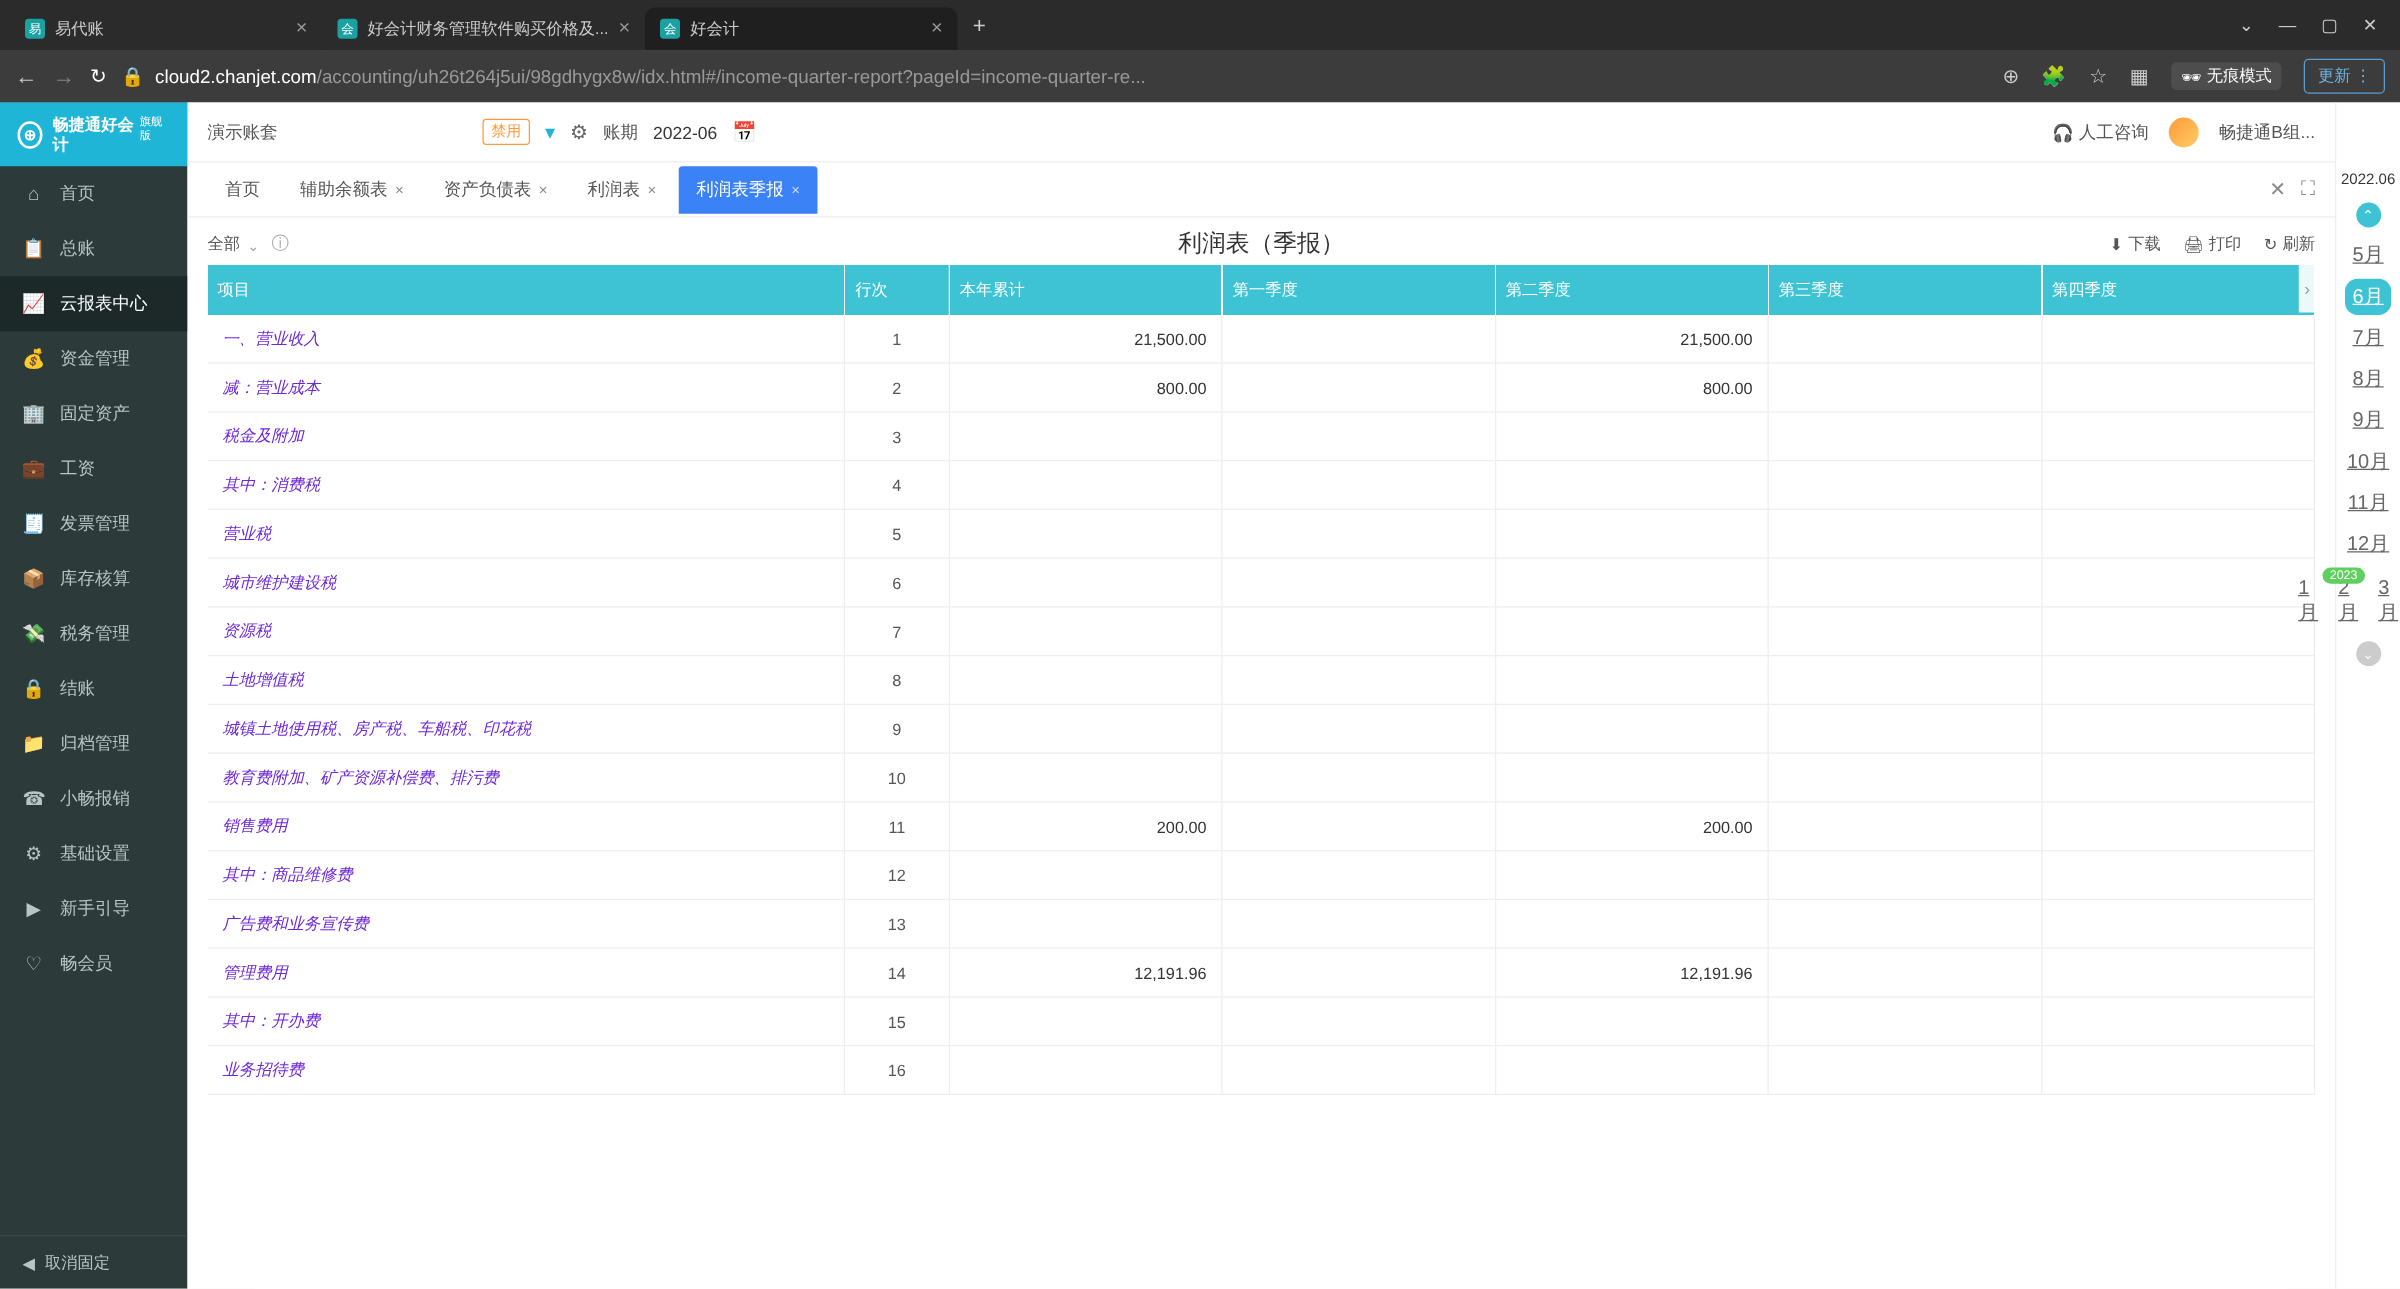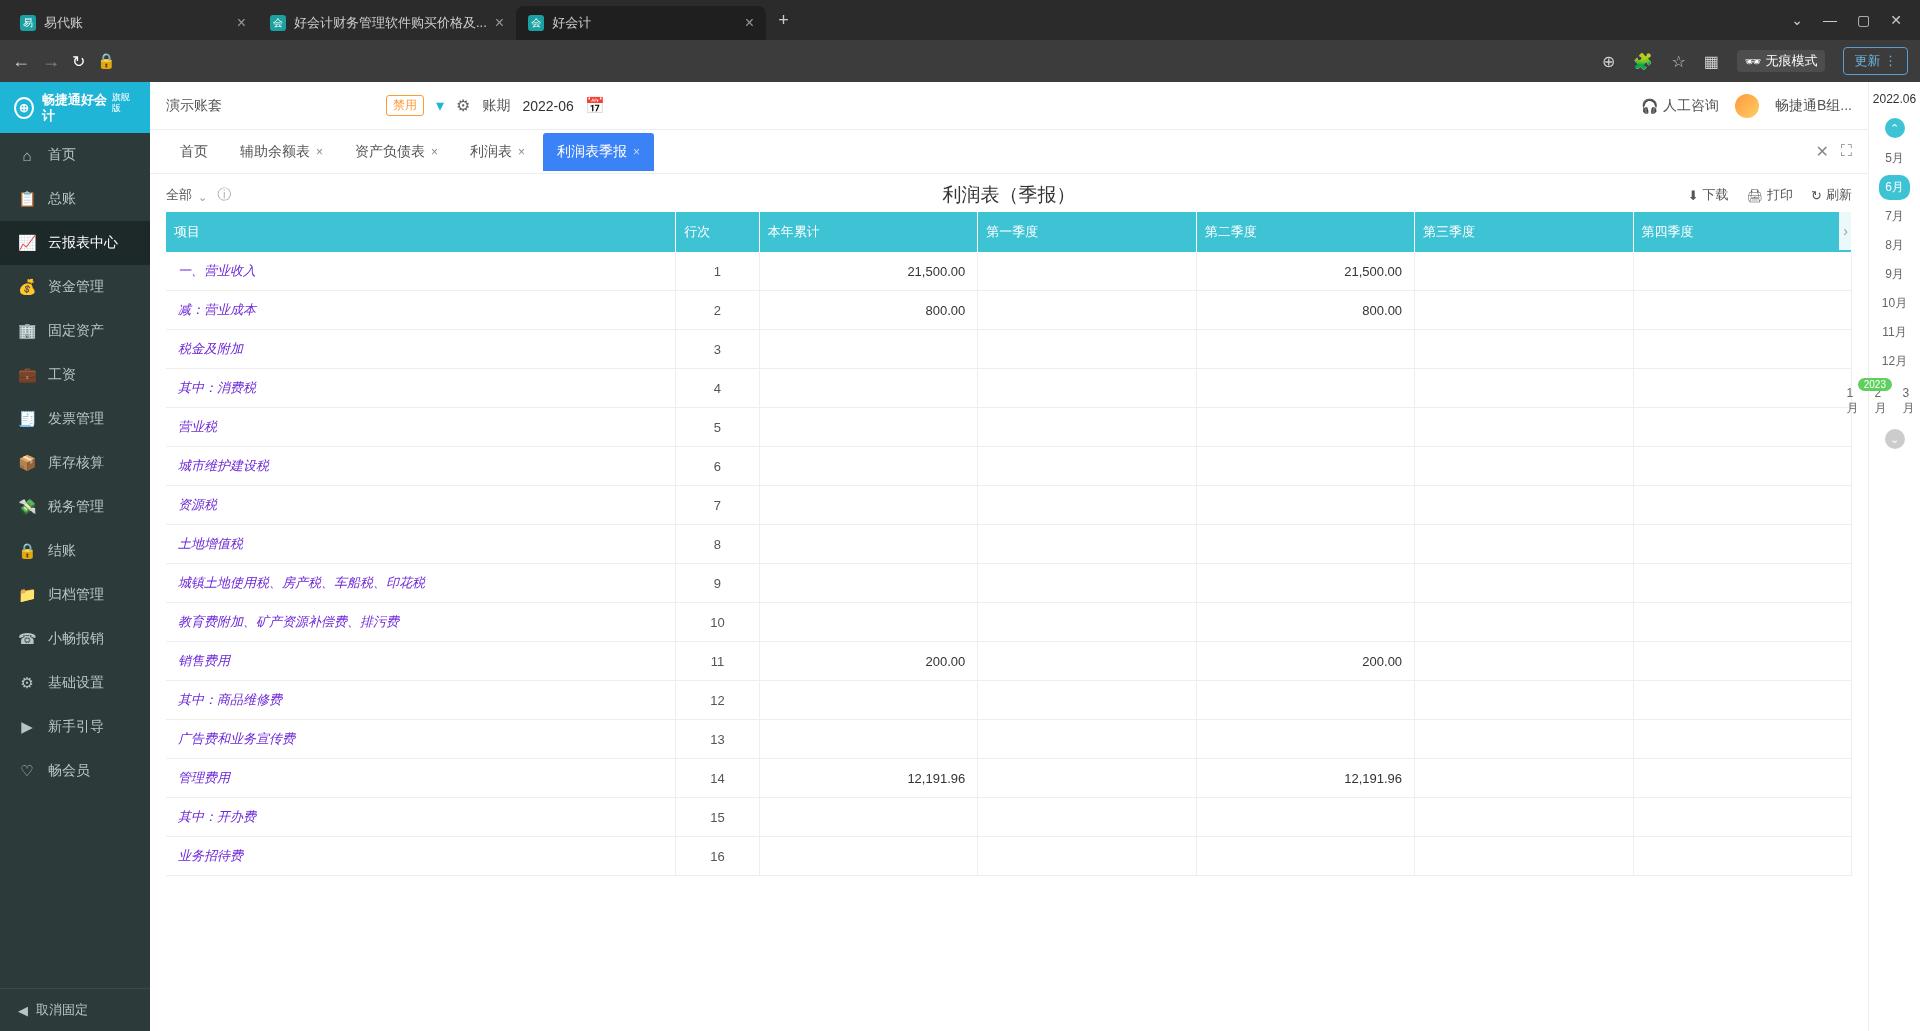--- a/index.html
+++ b/index.html
@@ -83,23 +83,23 @@
     thead th.col-line { width: 62px; }
     thead th.col-val { width: 162px; margin-left: 31px; }
     tbody td { padding: 10px 12px; border-bottom: 1px solid #eee; border-right: 1px solid #eee; color: #555; }
     tbody td.item-cell { color: #6d28d9; font-style: italic; }
     tbody td.line-cell { text-align: center; color: #555; }
     tbody td.val-cell { text-align: right; color: #333; }
     .scroll-hint { position: absolute; right: 0; top: 0; background: rgba(255,255,255,0.9); color: #999; font-size: 14px; padding: 11px 4px; }
     
     
     .timeline { width: 52px; background: #fff; border-left: 1px solid #eee; display: flex; flex-direction: column; align-items: center; padding-top: 6px; font-size: 12px; color: #666; gap: 4px; position: relative; }
-    .timeline-year { background: #fff; color: #333; font-size: 12px; padding: 4px; }
+    .timeline-year { background: #fff; color: #333; font-size: 12px; padding: 4px; margin-top: 44px; }
     .tl-up, .tl-down { width: 20px; height: 20px; border-radius: 50%; background: #3dc3d4; color: #fff; display: flex; align-items: center; justify-content: center; cursor: pointer; font-size: 11px; margin: 4px 0; }
-    .tl-month { padding: 4px 6px; cursor: pointer; font-size: 12px; }
+    .tl-month { padding: 4px 6px; cursor: pointer; font-size: 16px; text-decoration: underline; }
     .tl-month.active { background: #3dc3d4; color: #fff; border-radius: 10px; }
     .tl-year-badge { background: #5fcf5f; color: #fff; padding: 1px 6px; border-radius: 8px; font-size: 10px; position: absolute; right: 28px; }
   </style>
 </head>
 <body>
 
 <div class="browser-chrome">
   <div class="tab inactive">
     <span class="tab-title">
         <span class="tab-icon">易</span>
@@ -129,20 +129,21 @@
     <span class="browser-ctrl">✕</span>
   </div>
 </div>
 
 <div class="browser-toolbar">
   <span class="nav-btn">←</span>
   <span class="nav-btn" style="opacity:.5">→</span>
   <span class="reload-btn">↻</span>
   <div class="address-bar">
     <span class="lock-icon">🔒</span>
+    <span><span class="url-host">cloud2.chanjet.com</span><span class="url-path">/accounting/uh26t264j5ui/98gdhygx8w/idx.html#/income-quarter-report?pageId=income-quarter-re...</span></span>
   </div>
   <div class="toolbar-icons">
     <span>⊕</span>
     <span>🧩</span>
     <span>☆</span>
     <span>▦</span>
     <span class="incognito-badge">
         <span>🕶</span>
         <span>无痕模式</span>
       </span>

